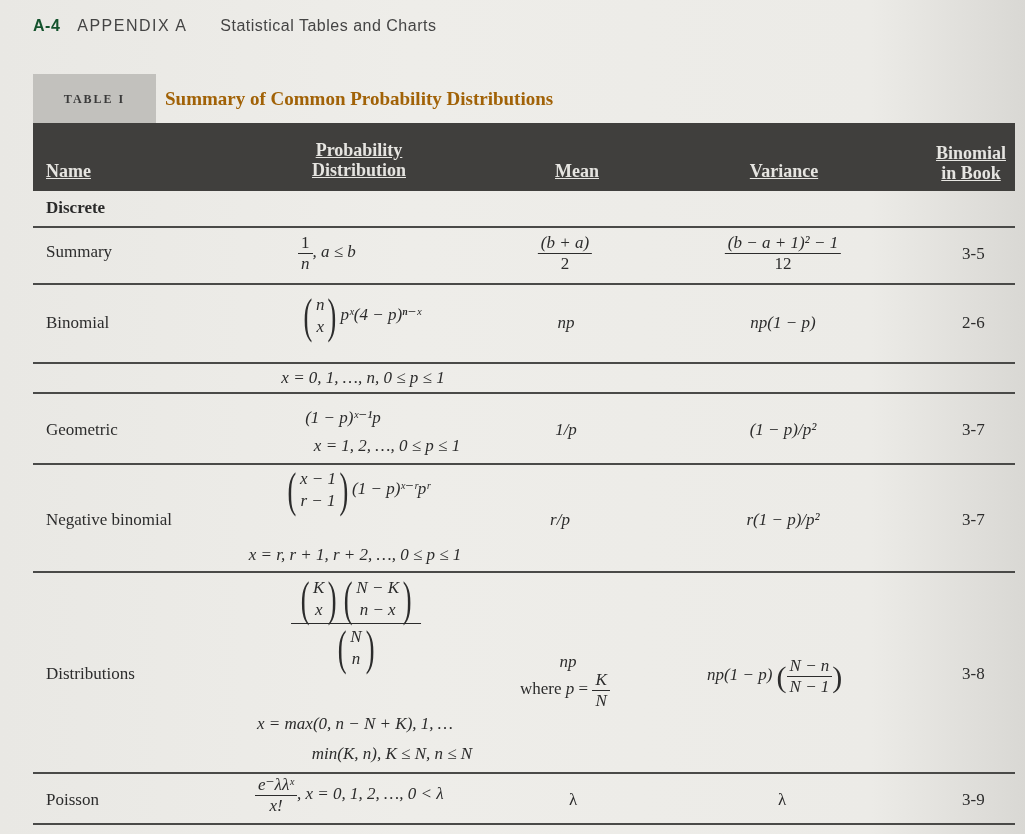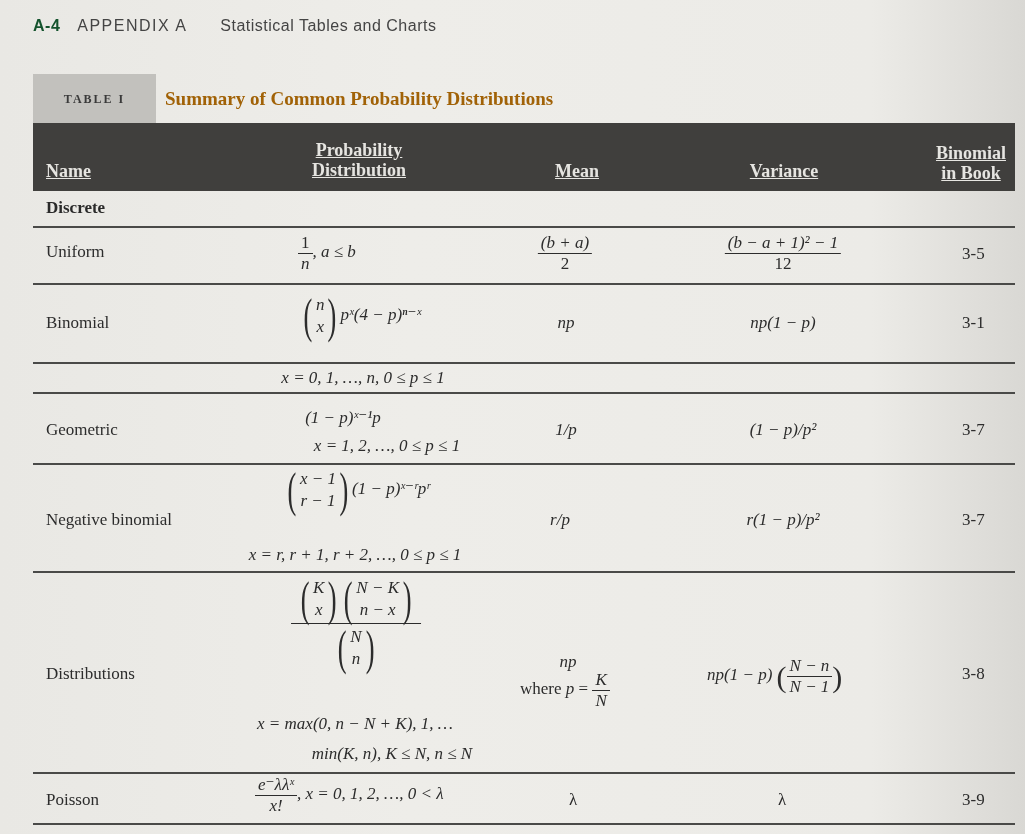--- a/index.html
+++ b/index.html
@@ -74,21 +74,21 @@
   <div class="hcell" style="left:898px; top:20px; width:80px;">
     <div>Binomial</div>
     <div>in Book</div>
   </div>
 </div>
 
 <div class="discrete">Discrete</div>
 <div class="rule" style="top:226px;"></div>
 
 <div>
-  <div class="cell name" style="top:242px;">Uniform</div>
+  <div class="cell name" style="top:242px;">Summary</div>
   <div class="cell" style="left:298px; top:233px;">
     <span class="frac">
         <span class="num">1</span>
         <span class="den"><i>n</i></span>
       </span><i>, a ≤ b</i>
   </div>
   <div class="cell center" style="left:565px; top:233px;">
     <span class="frac">
         <span class="num"><i>(b + a)</i></span>
         <span class="den">2</span>
@@ -111,21 +111,21 @@
         <span class="par">(</span>
         <span class="stack">
           <i>n</i>
           <i>x</i>
         </span>
         <span class="par">)</span>
       </span><i>pˣ(4 − p)ⁿ⁻ˣ</i>
   </div>
   <div class="cell center" style="left:566px; top:313px;"><i>np</i></div>
   <div class="cell center" style="left:783px; top:313px;"><i>np(1 − p)</i></div>
-  <div class="cell" style="left:962px; top:313px;">3-1</div>
+  <div class="cell" style="left:962px; top:313px;">2-6</div>
 </div>
 <div class="rule" style="top:362px;"></div>
 <div class="cell center" style="left:363px; top:368px;"><i>x = 0, 1, …, n, 0 ≤ p ≤ 1</i></div>
 <div class="rule" style="top:392px;"></div>
 
 <div>
   <div class="cell name" style="top:420px;">Geometric</div>
   <div class="cell center" style="left:343px; top:407px;"><i>(1 − p)ˣ⁻¹p</i></div>
   <div class="cell center" style="left:363px; top:436px;margin-left:24px;"><i>x = 1, 2, …, 0 ≤ p ≤ 1</i></div>
   <div class="cell center" style="left:566px; top:420px;"><i>1/p</i></div>

